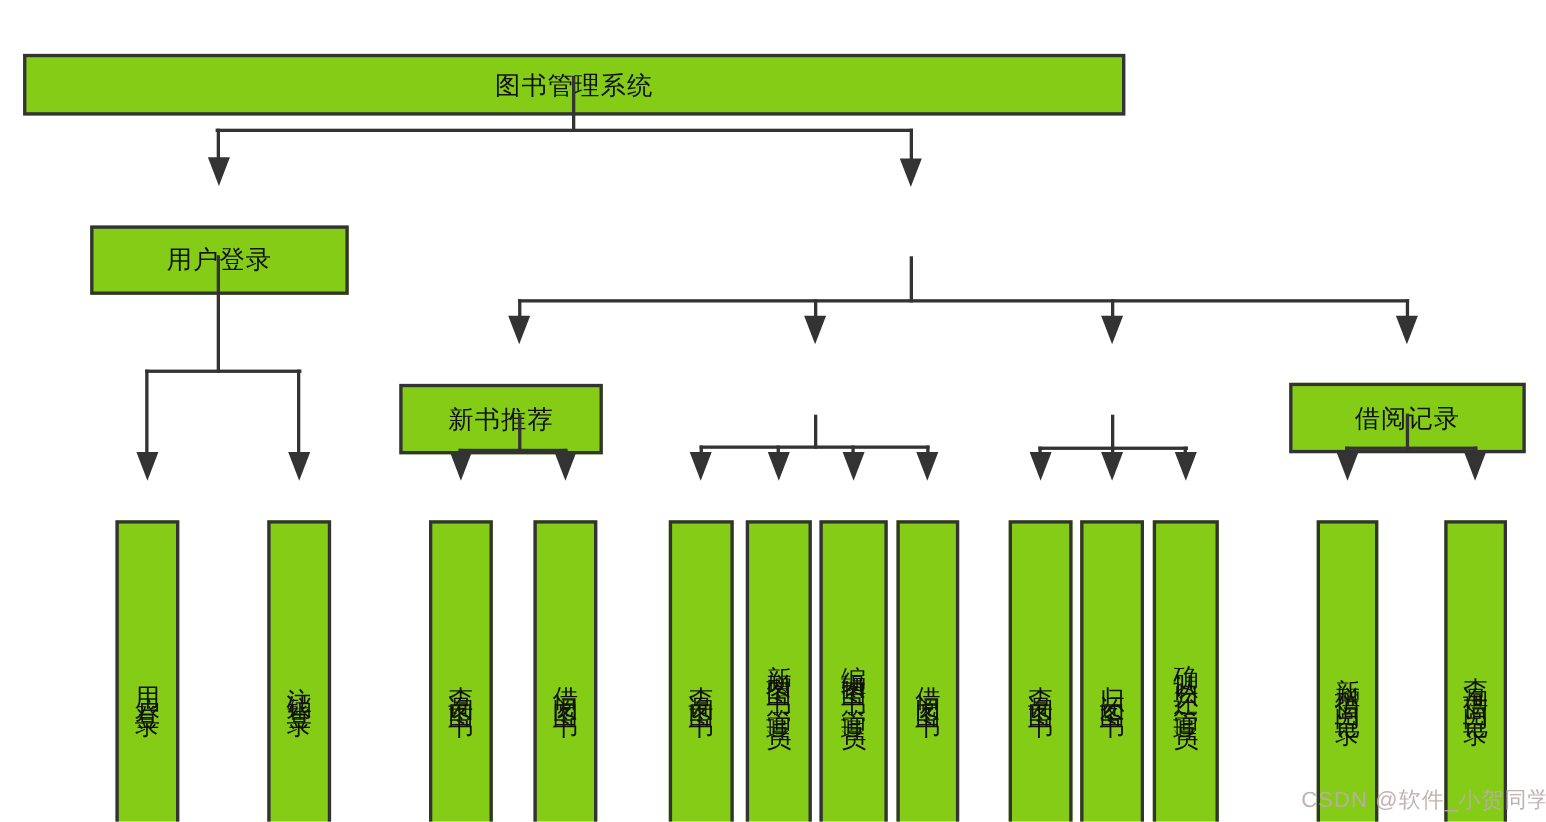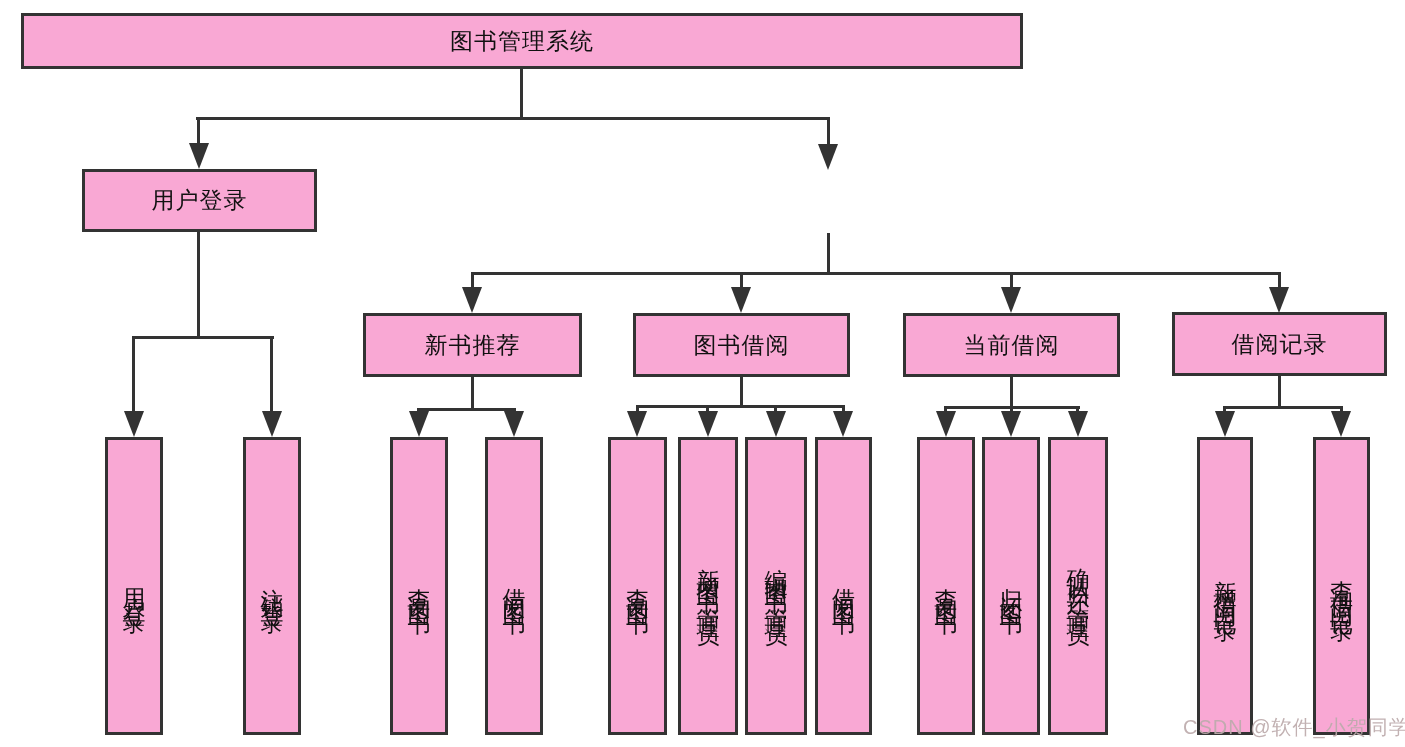--- a/index.html
+++ b/index.html
@@ -2,22 +2,22 @@
 <html><head>
 <meta charset="utf-8">
 <title>图书管理系统</title>
 <style>
   html,body{margin:0;padding:0;background:#ffffff;}
   .canvas{
     position:relative;width:1405px;height:747px;background:#ffffff;
     font-family:"Liberation Sans","DejaVu Sans",sans-serif;color:#111111;overflow:hidden;
   }
   .node{
-    position:absolute;box-sizing:border-box;border:3px solid #333333;background:#f9a8d4;
-    display:flex;align-items:center;justify-content:center;
+    position:absolute;box-sizing:border-box;border:3px solid #333333;background:#84cc16;
+    display:flex;align-items:center;justify-content:center;margin-top:36px;
   }
   .hnode{font-size:23px;letter-spacing:1px;}
   .leaf .vtext{
     writing-mode:vertical-rl;text-orientation:mixed;
     font-size:23px;letter-spacing:8px;line-height:1;
   }
   .vl{position:absolute;width:3px;background:#333333;}
   .hl{position:absolute;height:3px;background:#333333;}
   .ar{
     position:absolute;width:0;height:0;
@@ -35,28 +35,22 @@
 <div class="canvas">
 
   <div class="node hnode" style="left:21px;top:13px;width:1002px;height:56px;">
     <span>图书管理系统</span>
   </div>
 
   <div class="node hnode" style="left:82px;top:169px;width:235px;height:63px;">
     <span>用户登录</span>
   </div>
 
-  <div class="node hnode" style="left:363px;top:313px;width:219px;height:64px;">
+  <div class="node hnode" style="left:363px;top:313px;width:185px;height:64px;">
     <span>新书推荐</span>
-  </div>
-  <div class="node hnode" style="left:633px;top:313px;width:217px;height:64px;">
-    <span>图书借阅</span>
-  </div>
-  <div class="node hnode" style="left:903px;top:313px;width:217px;height:64px;">
-    <span>当前借阅</span>
   </div>
   <div class="node hnode" style="left:1172px;top:312px;width:215px;height:64px;">
     <span>借阅记录</span>
   </div>
 
   <div class="node leaf" style="left:105px;top:437px;width:58px;height:298px;">
     <span class="vtext">用户登录</span>
   </div>
   <div class="node leaf" style="left:243px;top:437px;width:58px;height:298px;">
     <span class="vtext">注销登录</span>

